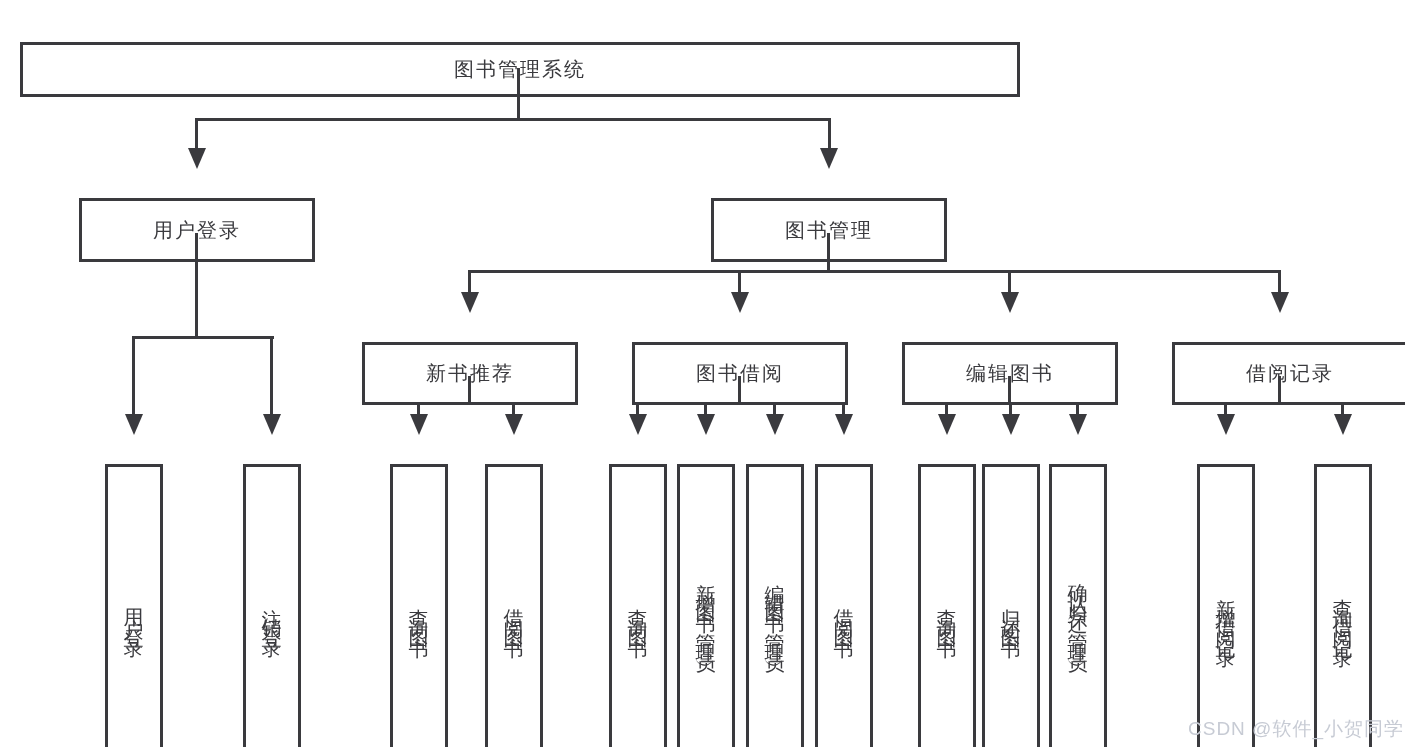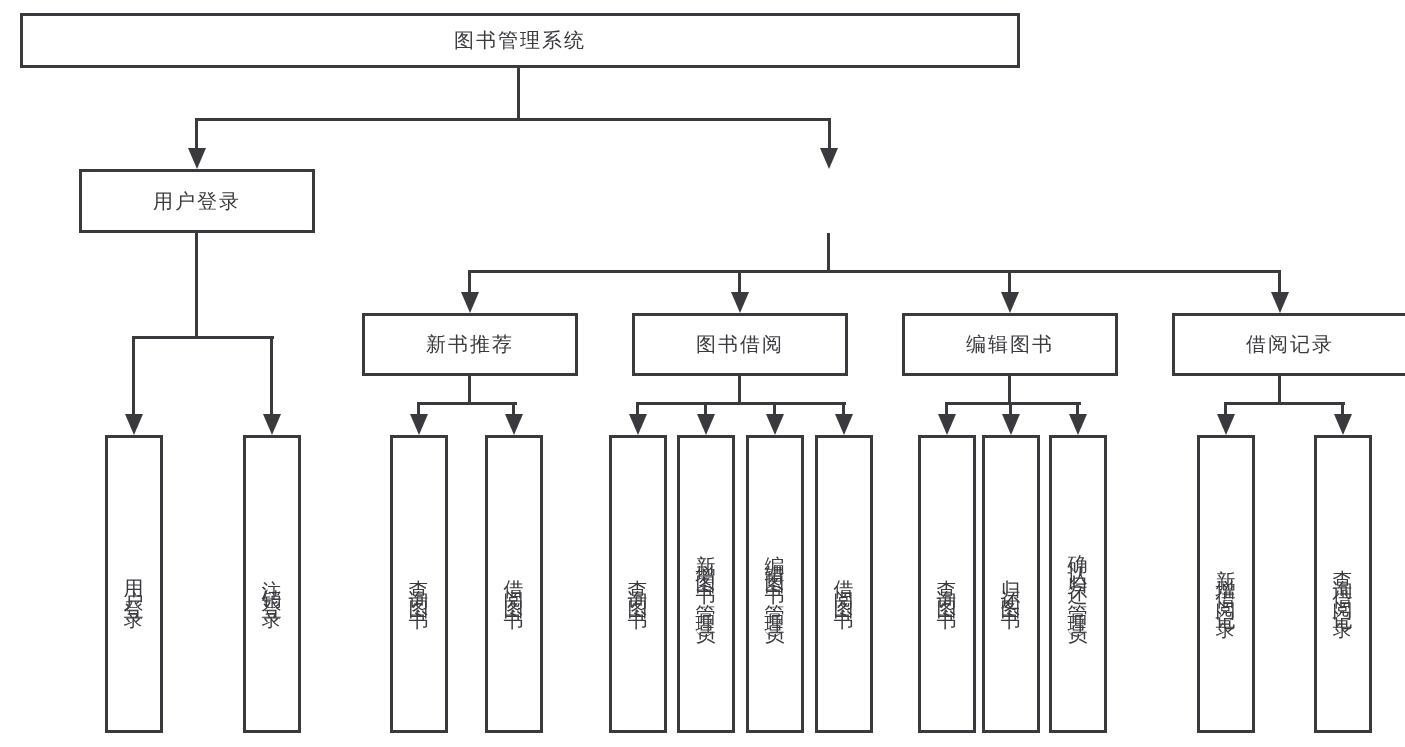--- a/index.html
+++ b/index.html
@@ -12,20 +12,21 @@
   html,body{width:1405px;height:747px;background:var(--bg);overflow:hidden;}
   body{font-family:"Liberation Sans","DejaVu Sans",sans-serif;}
   .canvas{position:relative;width:1405px;height:747px;background:var(--bg);}
   .box{
     position:absolute;
     border:3px solid var(--line);
     background:#fff;
     display:flex;
     align-items:center;
     justify-content:center;
+    margin-top:29px;
   }
   .htext{
     font-size:20px;
     color:var(--text);
     letter-spacing:2px;
     white-space:nowrap;
   }
   .vtext{
     writing-mode:vertical-rl;
     text-orientation:mixed;
@@ -67,20 +68,23 @@
     <div class="vline" style="left:517px;top:68px;height:53px;"></div>
     <div class="hline" style="left:195px;top:118px;width:636px;"></div>
     <div class="vline" style="left:195px;top:118px;height:32px;"></div>
     <div class="arrow" style="left:188px;top:148px;"></div>
     <div class="vline" style="left:828px;top:118px;height:32px;"></div>
     <div class="arrow" style="left:820px;top:148px;"></div>
   </div>
 
   <div class="box" style="left:79px;top:169px;width:236px;height:64px;">
     <span class="htext">用户登录</span>
+  </div>
+  <div class="box" style="left:711px;top:169px;width:236px;height:64px;">
+    <span class="htext">图书管理</span>
   </div>
 
   <div>
     <div class="vline" style="left:195px;top:233px;height:105px;"></div>
     <div class="hline" style="left:132px;top:336px;width:142px;"></div>
     <div class="vline" style="left:132px;top:336px;height:79px;"></div>
     <div class="arrow" style="left:125px;top:414px;"></div>
     <div class="vline" style="left:270px;top:336px;height:79px;"></div>
     <div class="arrow" style="left:263px;top:414px;"></div>
   </div>
@@ -190,14 +194,15 @@
     <span class="vtext">确认归还（管理员）</span>
   </div>
 
   <div class="box" style="left:1197px;top:435px;width:58px;height:298px;">
     <span class="vtext">新增借阅记录</span>
   </div>
   <div class="box" style="left:1314px;top:435px;width:58px;height:298px;">
     <span class="vtext">查询借阅记录</span>
   </div>
 
+  <div class="watermark">CSDN @软件_小贺同学</div>
 
 </div>
 
 </body></html>

